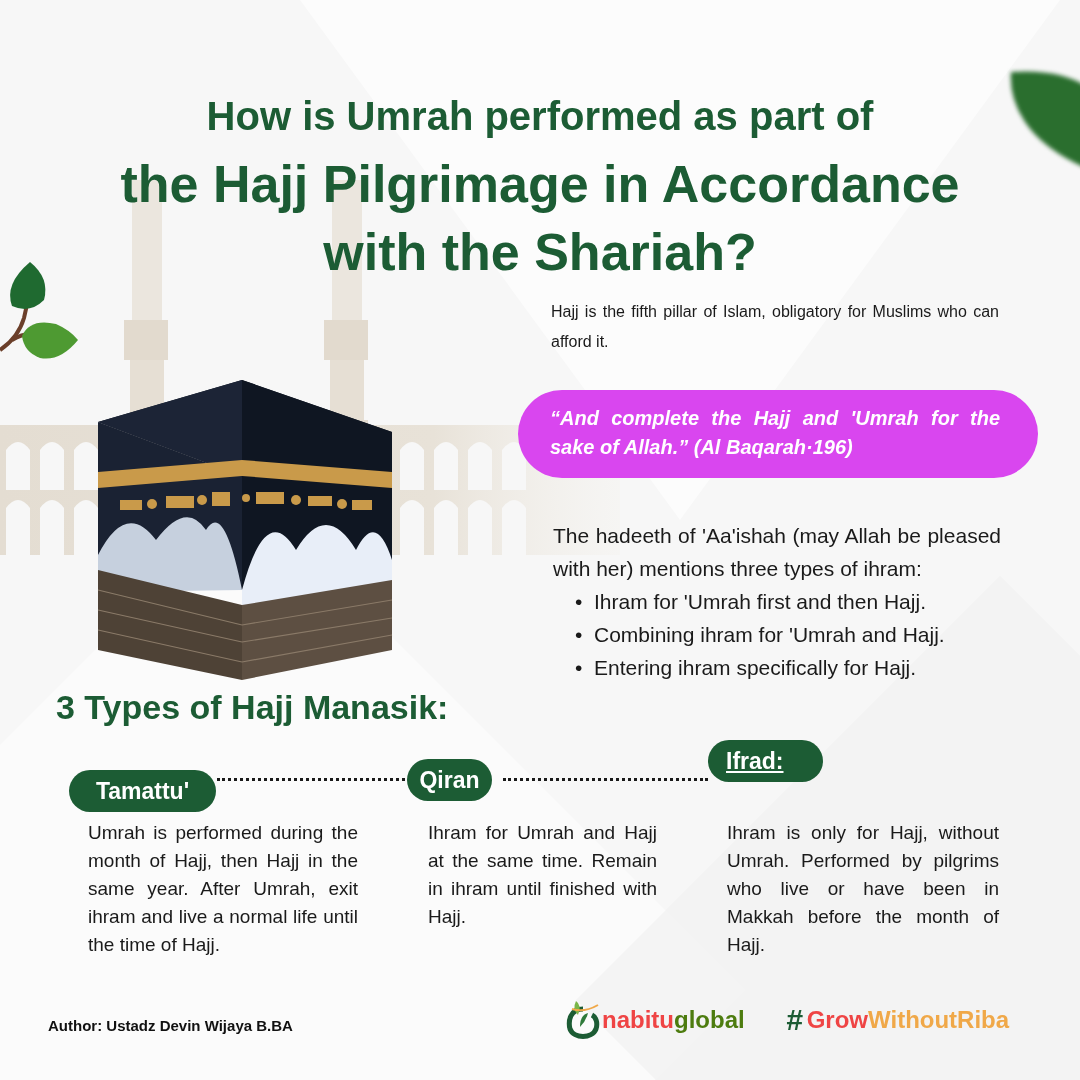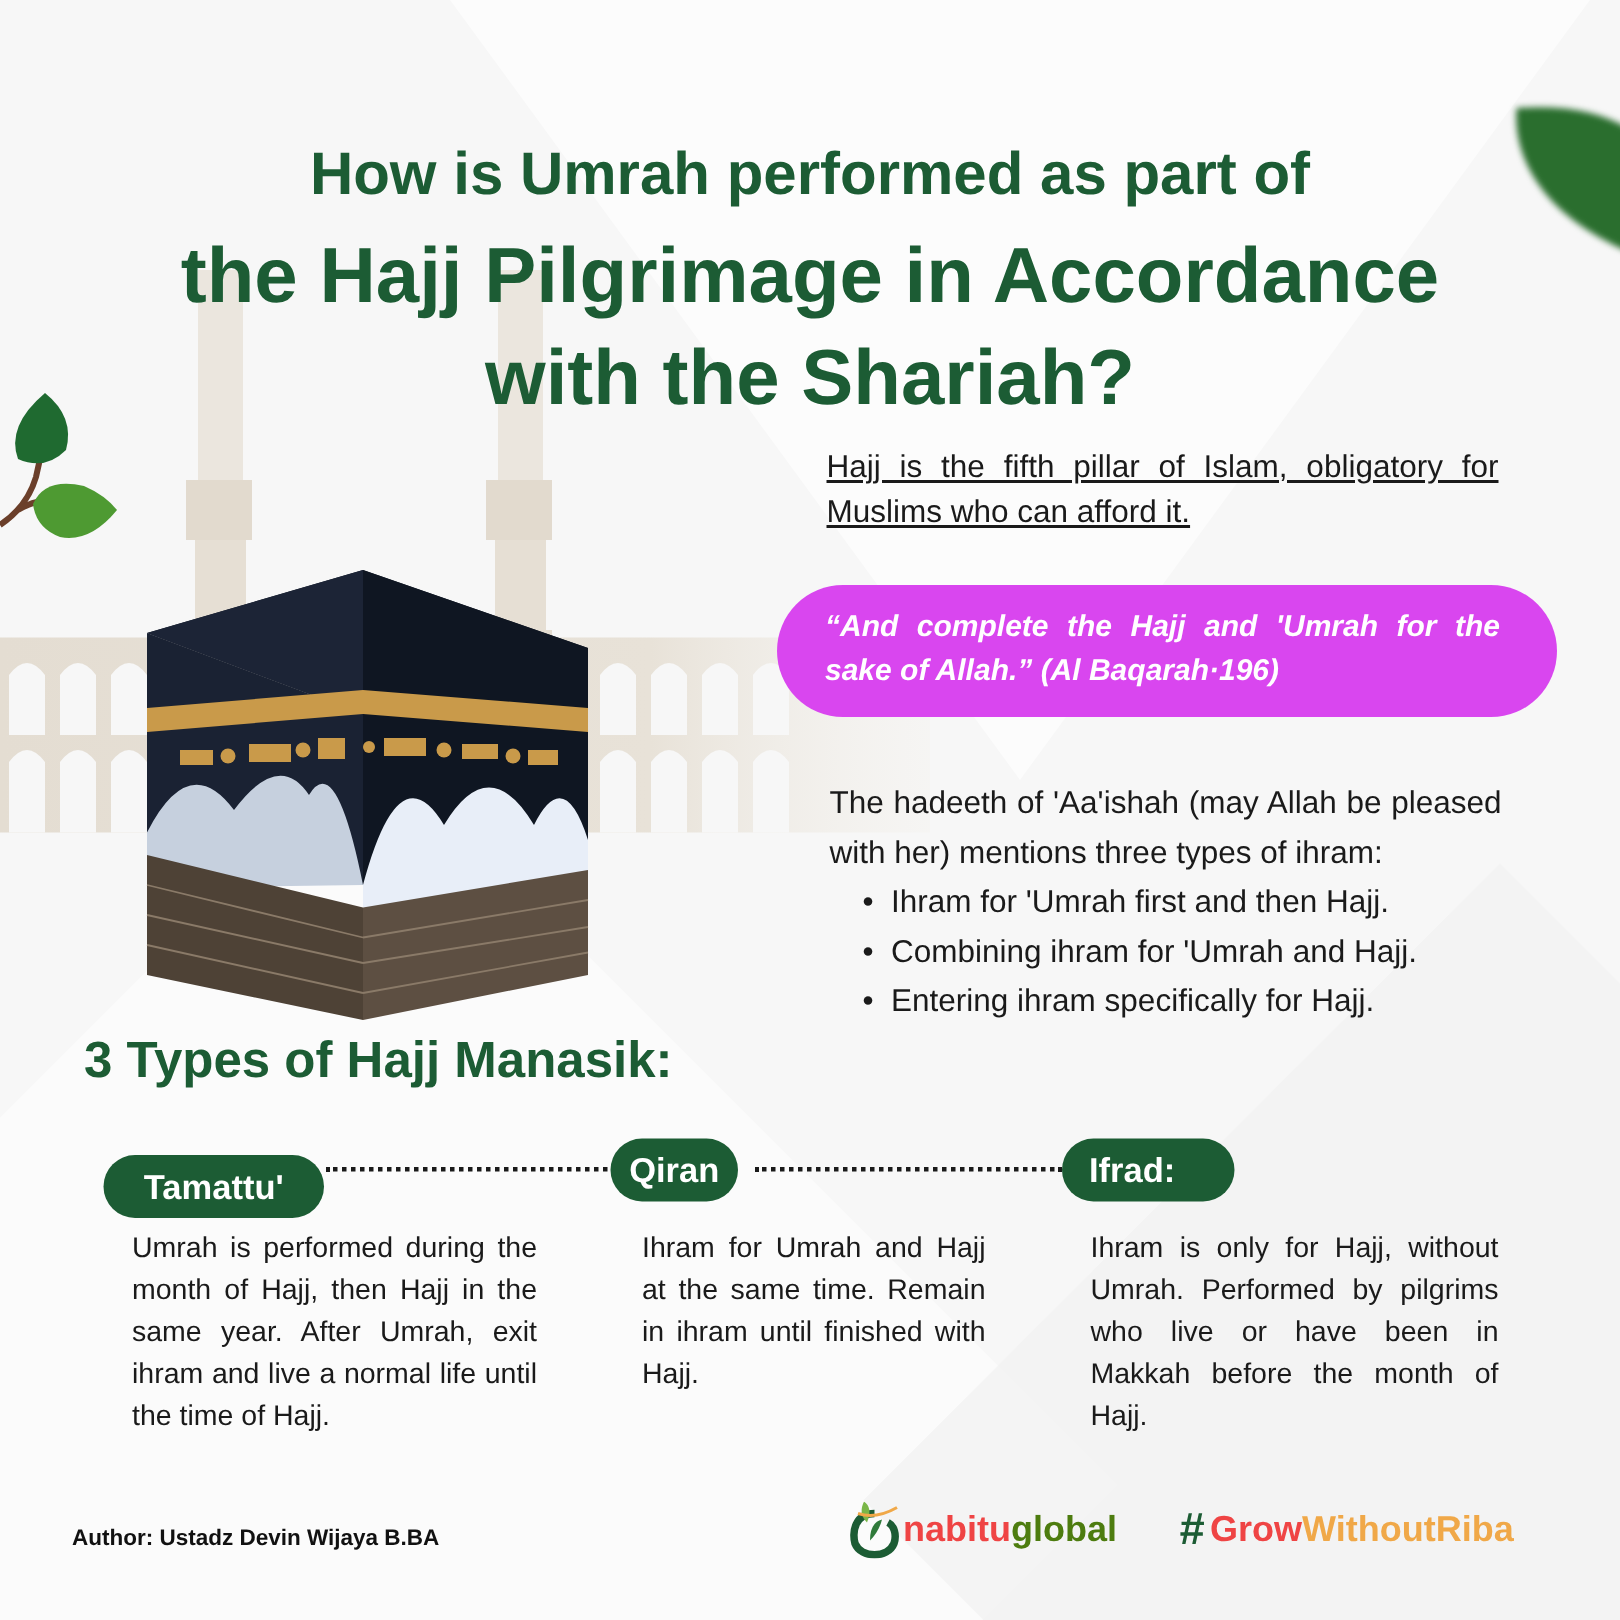--- a/index.html
+++ b/index.html
@@ -20,21 +20,21 @@
 
   .title {
     position: absolute; left: 60px; top: 82px; width: 960px;
     text-align: center; color: #1c5c34; line-height: 68px;
   }
   .title .line1 { font-size: 40px; font-weight: 700; display: block; }
   .title .line2 { font-size: 52px; font-weight: 700; display: block; }
 
   .intro {
     position: absolute; left: 551px; top: 297px; width: 448px;
-    font-size: 21px; line-height: 30px; text-align: justify; color: #1a1a1a; text-decoration: underline;
+    font-size: 16px; line-height: 30px; text-align: justify; color: #1a1a1a;
   }
   .quote-box {
     position: absolute; left: 518px; top: 390px; width: 520px; height: 88px;
     background: #d946ef; border-radius: 44px;
     padding: 14px 38px 0 32px;
     color: #fff; font-style: italic; font-weight: 700; font-size: 20px; line-height: 29px;
     text-align: justify;
   }
   .hadeeth {
     position: absolute; left: 553px; top: 519px; width: 448px;
@@ -47,21 +47,21 @@
   .manasik-heading {
     position: absolute; left: 56px; top: 688px;
     font-size: 34px; font-weight: 700; color: #1c5c34;
   }
   .pill {
     position: absolute; height: 42px; background: #1c5c34; border-radius: 21px;
     color: #fff; font-weight: 700; font-size: 23px; line-height: 42px; text-align: center;
   }
   .pill-1 { left: 69px; top: 759px; width: 147px; margin-top: 11px; }
   .pill-2 { left: 407px; top: 759px; width: 85px; text-align: center; }
-  .pill-3 { left: 708px; top: 759px; width: 115px; text-align: left; padding-left: 18px; }
+  .pill-3 { left: 708px; top: 740px; width: 115px; text-align: left; padding-left: 18px; text-decoration: underline; }
   .dots {
     position: absolute; top: 778px; height: 0; border-top: 3px dotted #1a1a1a;
   }
   .dots-1 { left: 217px; width: 200px; }
   .dots-2 { left: 503px; width: 205px; }
 
   .desc {
     position: absolute; top: 819px; font-size: 19px; line-height: 28px; text-align: justify;
     color: #1a1a1a;
   }

